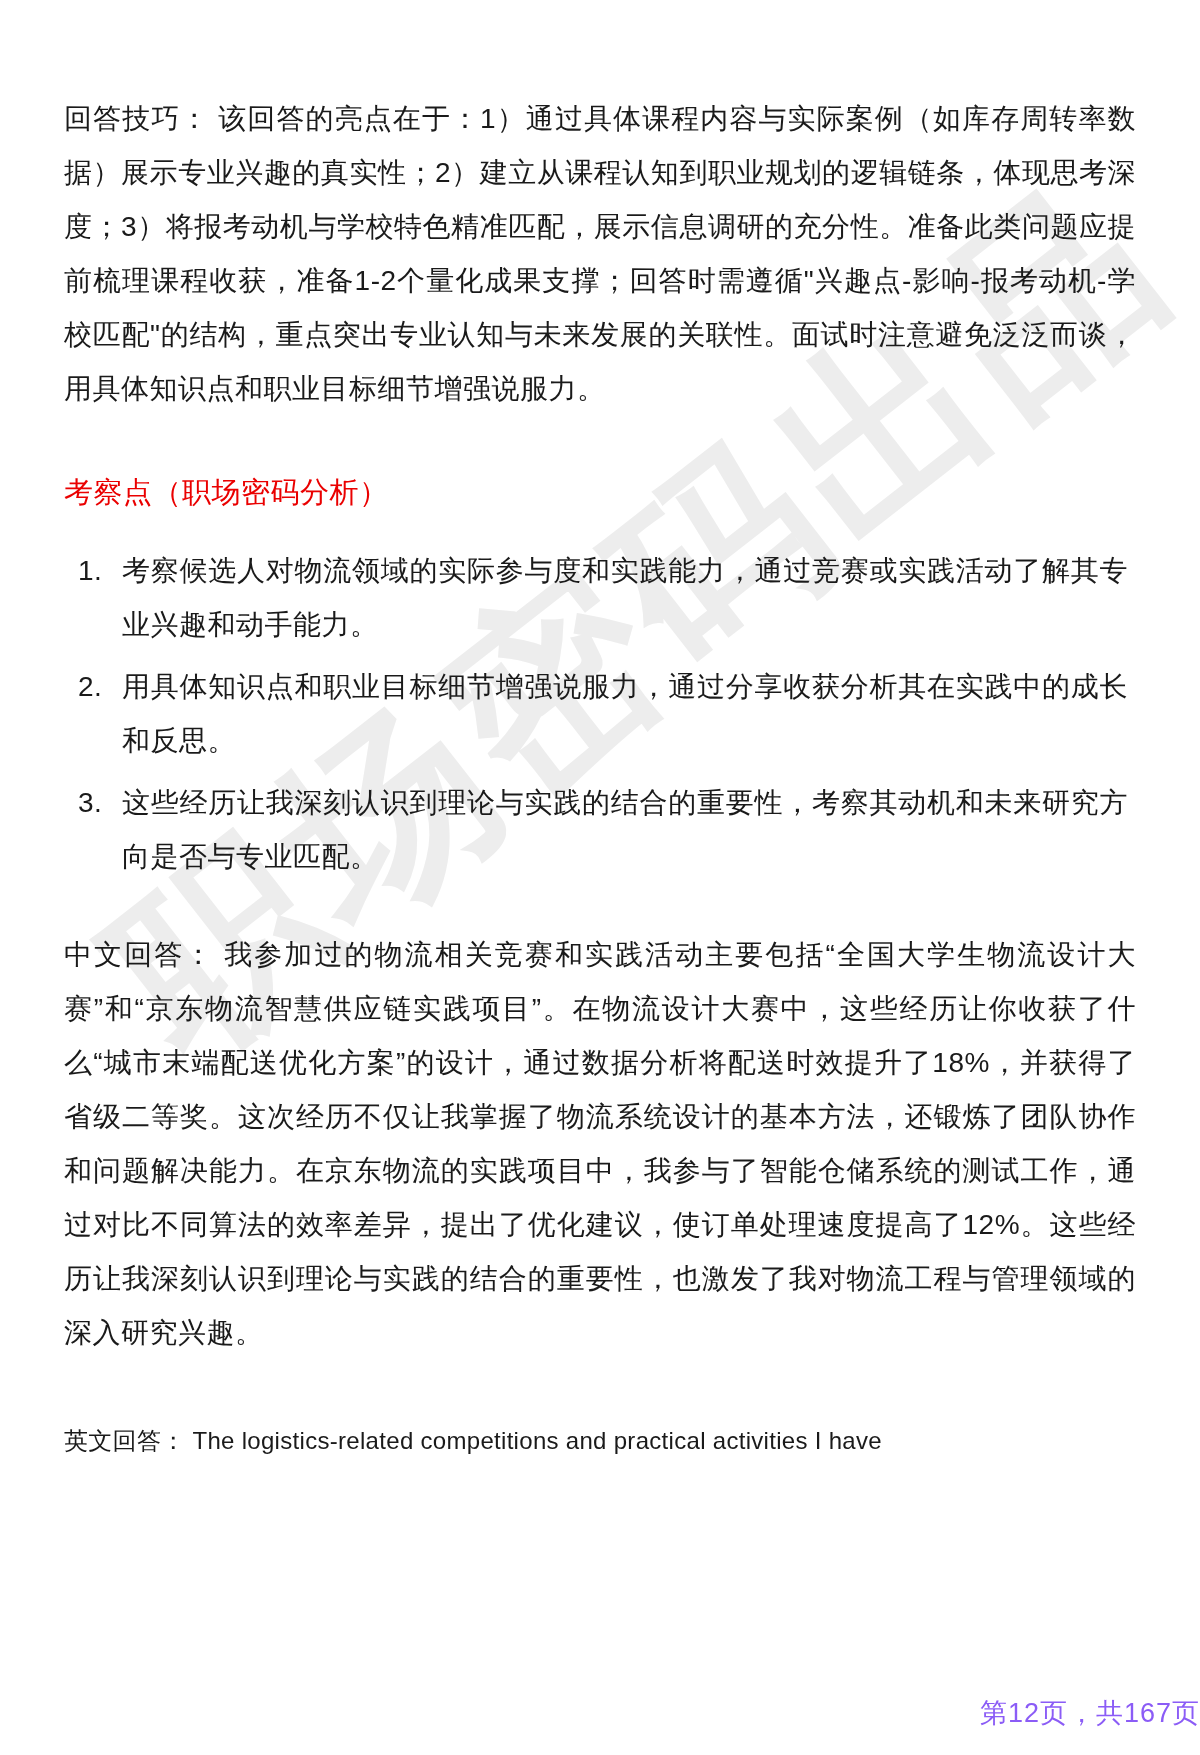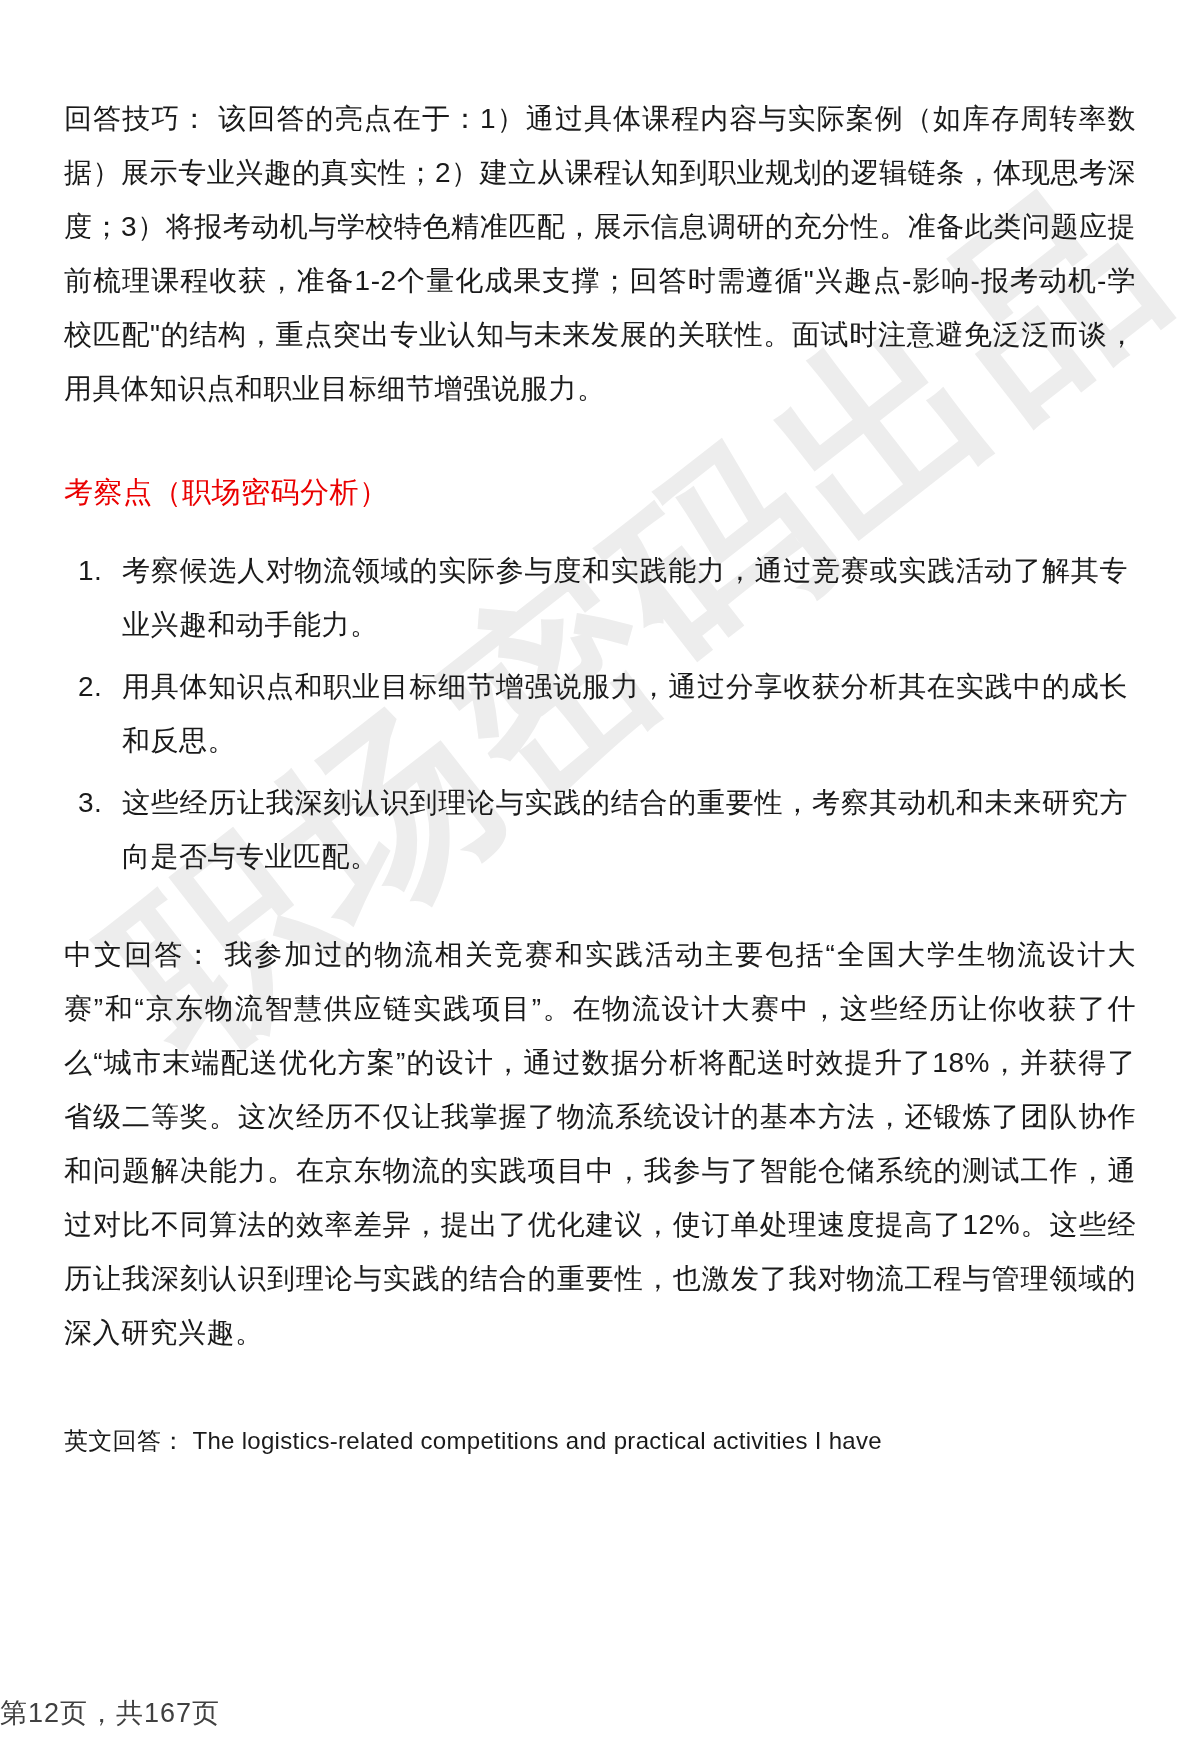--- a/index.html
+++ b/index.html
@@ -94,23 +94,23 @@
     text-align: justify;
     margin: 0;
     letter-spacing: 0.3px;
   }
   .footer {
     position: absolute;
     left: 0;
     right: 0;
     bottom: 24px;
     z-index: 1;
-    text-align: left;
+    text-align: right;
     font-size: 27px;
-    color: #404040;
+    color: #8b5cf6;
     letter-spacing: 1px;
   }
 </style>
 </head>
 <body>
 
 <div class="page">
 
   <div class="watermark">职场密码出品</div>
 

